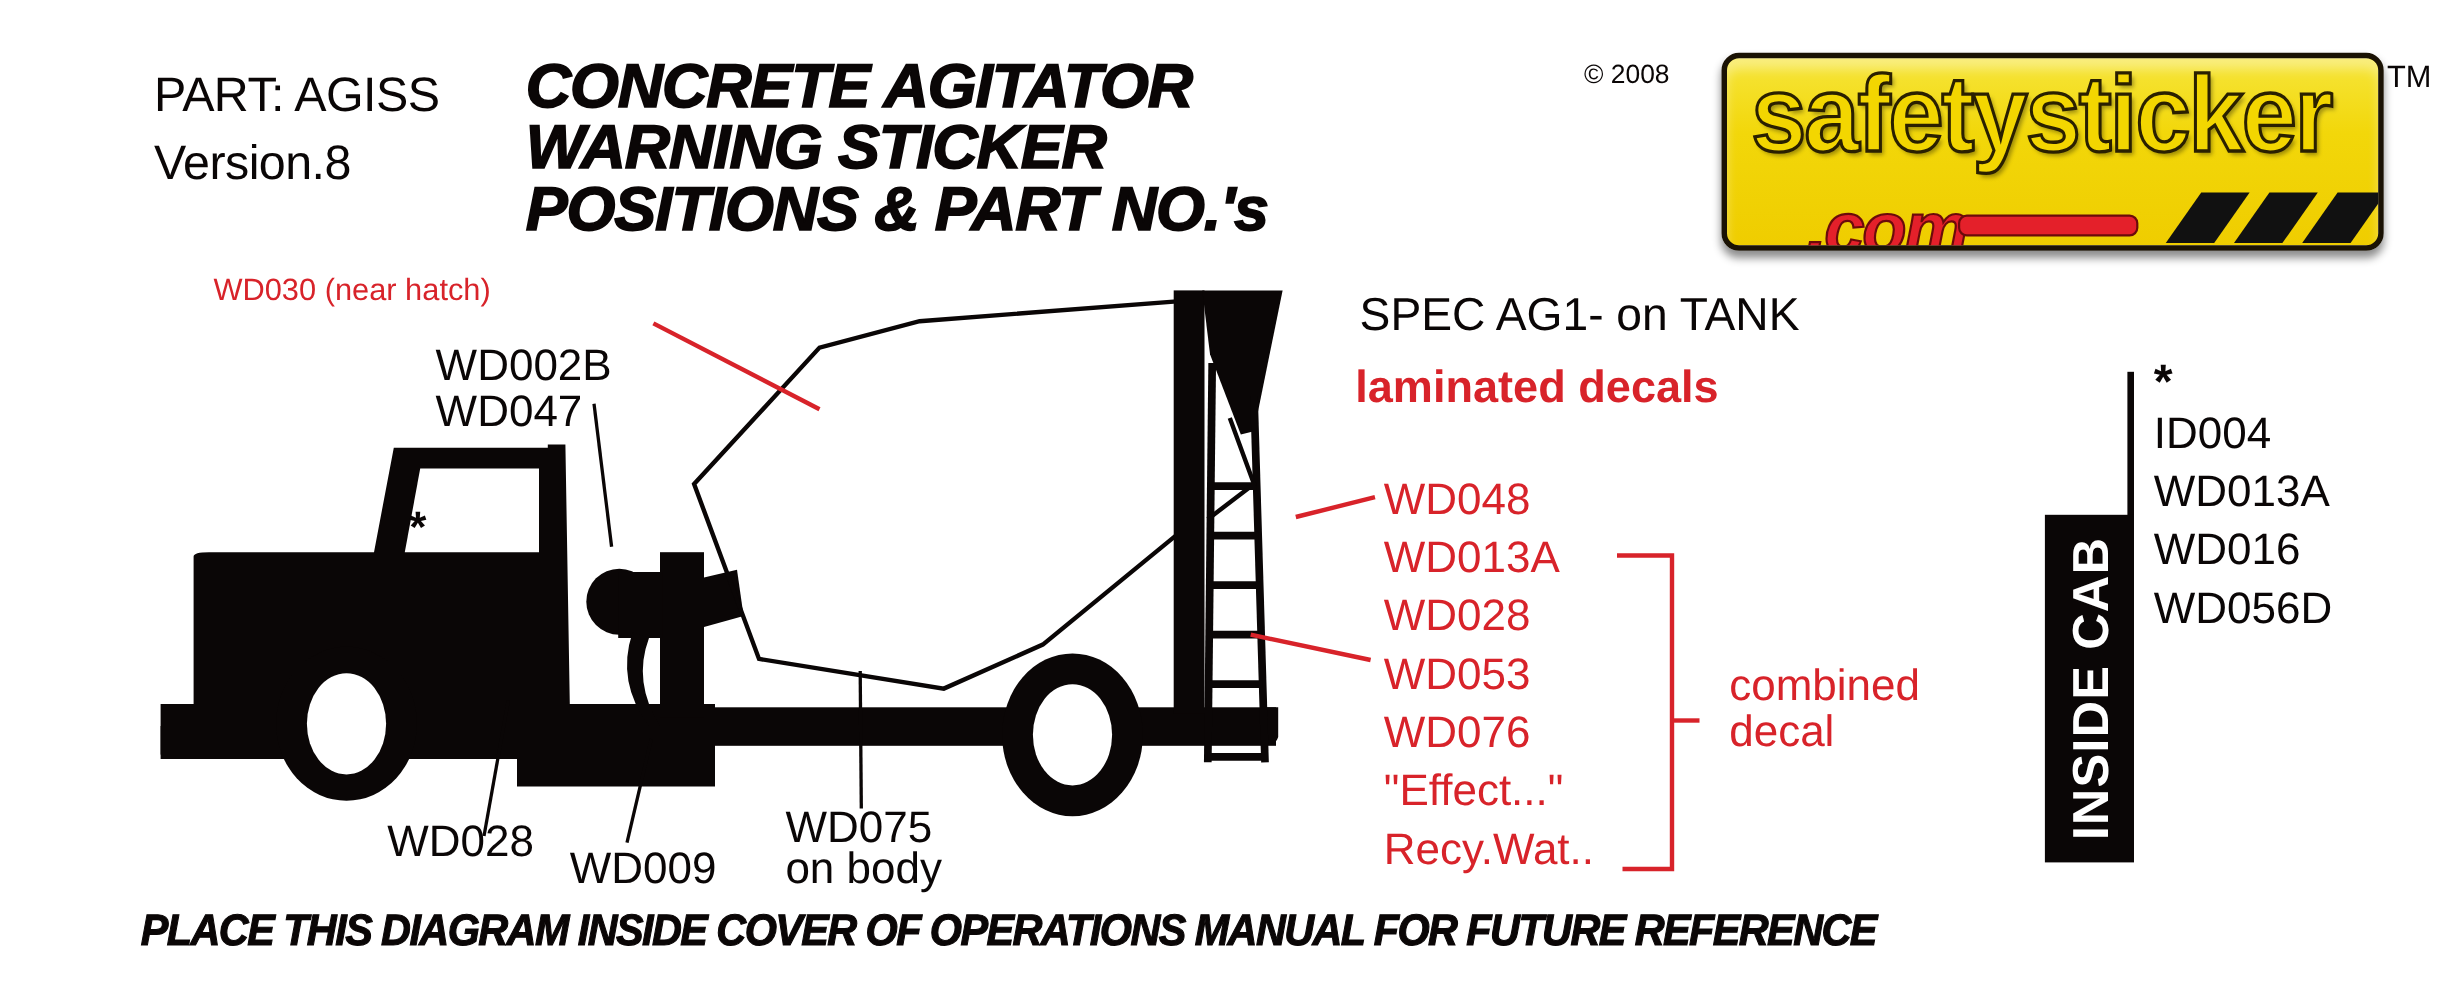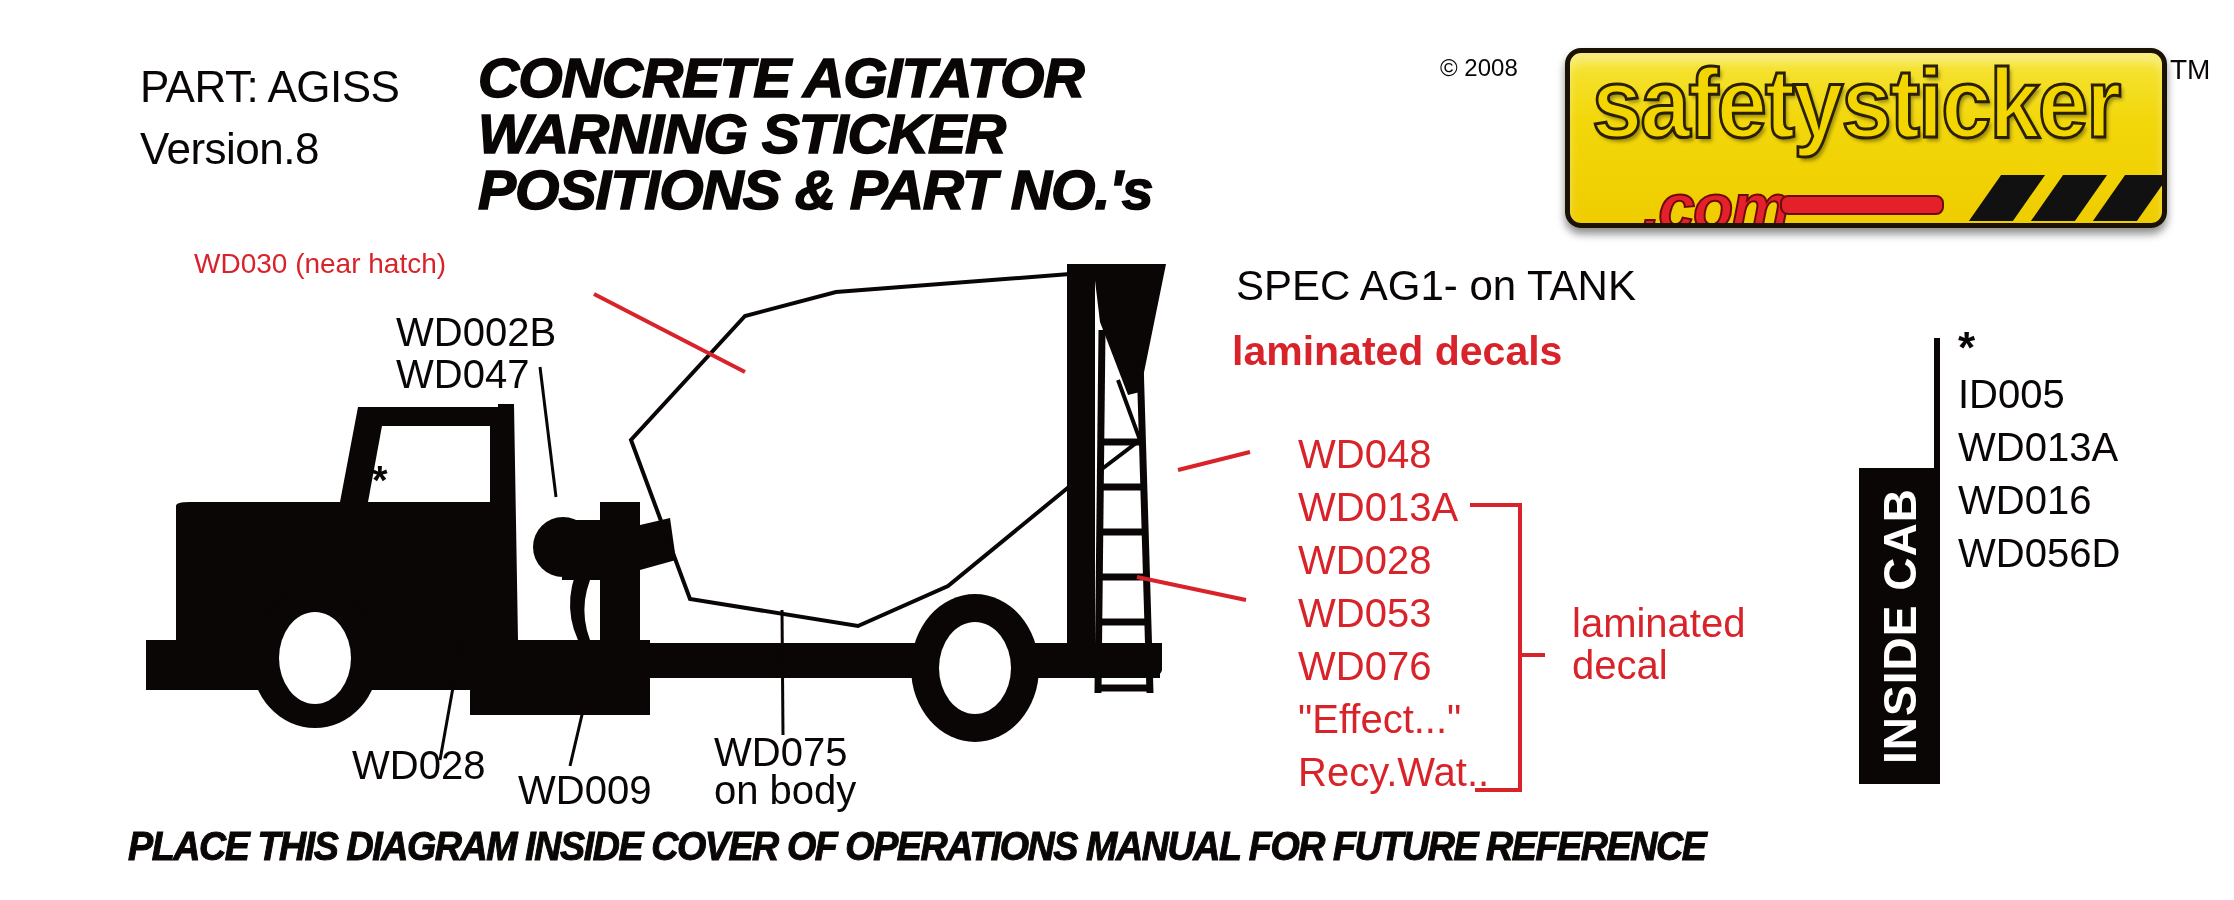--- a/index.html
+++ b/index.html
@@ -13,21 +13,21 @@
   .logo { position: absolute; left: 1565px; top: 48px; width: 602px; height: 180px; background: linear-gradient(#f6e53a 0%, #f2d70a 40%, #efcd00 100%); border: 5px solid #1a1204; border-radius: 16px; box-shadow: 0 6px 8px rgba(0,0,0,0.45), inset 0 10px 10px rgba(255,255,255,0.35); box-sizing: border-box; overflow: hidden; }
   .logo-main { position: absolute; left: 22px; top: -6px; font-size: 98px; font-weight: 700; color: #f3d600; -webkit-text-stroke: 3px #2a2000; letter-spacing: -2px; transform: scaleX(0.92); transform-origin: left; text-shadow: 3px 4px 4px rgba(0,0,0,0.35); }
   .logo-com { position: absolute; left: 40px; top: 116px; font-size: 66px; font-weight: 900; font-style: italic; color: #e4202a; -webkit-text-stroke: 2px #6b0b0b; letter-spacing: -2px; margin-left: 32px; }
   .logo-bar { position: absolute; left: 210px; top: 142px; width: 160px; height: 16px; background: #e4202a; border: 2px solid #6b0b0b; border-radius: 8px; }
   .logo-stripe { position: absolute; top: 122px; width: 44px; height: 46px; background: #111; transform: skewX(-35deg); }
   .red { color: #d8232a; }
   .lbl { font-size: 28px; line-height: 44px; }
   .lbl-sm { font-size: 40px; line-height: 40px; }
   .spec { left: 1236px; top: 262px; font-size: 42px; }
   .red-note { left: 1232px; top: 330px; font-size: 41px; line-height: 42px; font-weight: 700; color: #d8232a; }
-  .tank-list { left: 1258px; top: 428px; margin-left: 40px; }
+  .tank-list { left: 1258px; top: 428px; }
   .tank-list .item { font-size: 40px; line-height: 53px; color: #d8232a; }
   .combined { left: 1572px; top: 602px; font-size: 40px; line-height: 42px; color: #d8232a; }
   .cab-list { left: 1958px; top: 328px; }
   .cab-list .item { font-size: 40px; line-height: 53px; color: #0a0606; }
   .cab-list .star { font-size: 44px; font-weight: 700; line-height: 40px; height: 40px; }
   .inside-cab-box { position: absolute; left: 1859px; top: 468px; width: 81px; height: 316px; background: #0a0606; }
   .inside-cab-text { position: absolute; left: 50%; top: 50%; transform: translate(-50%, -50%) rotate(-90deg); color: #fff; font-size: 46px; font-weight: 900; letter-spacing: 1px; white-space: nowrap; }
   .cab-line { position: absolute; left: 1934px; top: 338px; width: 6px; height: 135px; background: #0a0606; }
   .footer { left: 128px; top: 824px; font-size: 40px; font-weight: 900; font-style: italic; letter-spacing: -1.5px; -webkit-text-stroke: 1px #0a0606; transform: scaleX(0.94); transform-origin: left; }
   svg.diagram { position: absolute; left: 0; top: 0; }
@@ -142,29 +142,29 @@
 <div class="abs tank-list">
   <div class="item">WD048</div>
   <div class="item">WD013A</div>
   <div class="item">WD028</div>
   <div class="item">WD053</div>
   <div class="item">WD076</div>
   <div class="item">"Effect..."</div>
   <div class="item">Recy.Wat..</div>
 </div>
 <div class="abs combined">
-  <div>laminated</div>
+  <div>combined</div>
   <div>decal</div>
 </div>
 
 <div class="cab-line"></div>
 <div class="inside-cab-box">
   <div class="inside-cab-text">INSIDE CAB</div>
 </div>
 <div class="abs cab-list">
   <div class="item star">*</div>
-  <div class="item">ID005</div>
+  <div class="item">ID004</div>
   <div class="item">WD013A</div>
   <div class="item">WD016</div>
   <div class="item">WD056D</div>
 </div>
 
 <div class="abs footer">PLACE THIS DIAGRAM INSIDE COVER OF OPERATIONS MANUAL FOR FUTURE REFERENCE</div>
 
 </body></html>

